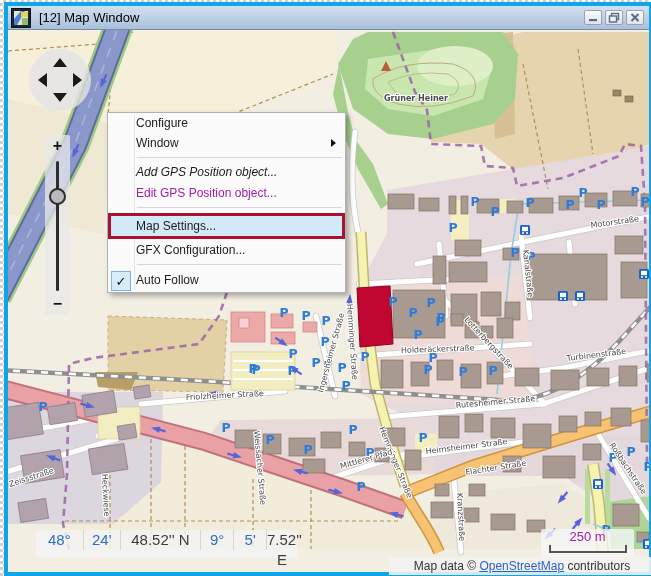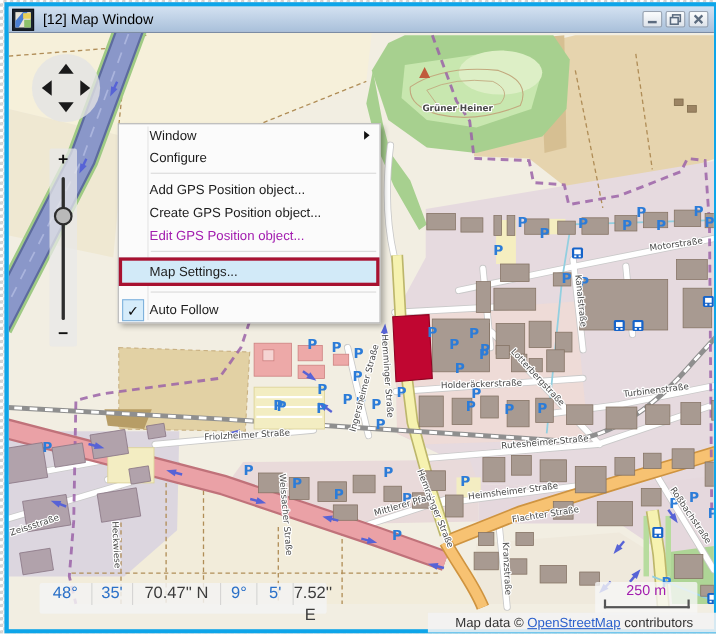--- a/index.html
+++ b/index.html
@@ -41,21 +41,21 @@
   .zplus{top:3px;} .zminus{bottom:3px;}
   .ztrack{position:absolute;left:11px;top:26px;width:3px;height:130px;background:#2d2d2d;border-radius:2px;}
   .zknob{position:absolute;left:4px;top:53px;width:13px;height:13px;border-radius:50%;
     background:#b9b9b9;border:2px solid #2d2d2d;}
   
   .menu{position:absolute;left:107px;top:112px;width:237px;background:#fbfbfb;
     border:1px solid #b2b2b2;box-shadow:3px 3px 5px rgba(0,0,0,.3);z-index:6;
     font-size:12px;color:#1c1c1c;}
   .menu::before{content:"";position:absolute;left:26px;top:2px;bottom:2px;width:1px;background:#e4e4e4;}
   .mrow{position:relative;height:20px;line-height:20px;padding-left:28px;}
-  .mrow.gps{height:21px;line-height:21px;}
+  .mrow.gps{height:21px;line-height:21px;font-style:italic;}
   .msep{height:9px;position:relative;}
   .msep::before{content:"";position:absolute;left:29px;right:3px;top:4px;height:1px;background:#d9d9d9;}
   .mrow.disabled{color:#a21caf;}
   .mrow.highlight{height:20px;line-height:20px;border:3px solid #a81130;background:#d2eaf8;
     margin:1px 0;padding-left:25px;}
   .mrow.checked{height:23px;line-height:23px;}
   .subarrow{position:absolute;right:9px;top:6px;width:0;height:0;
     border-top:4px solid transparent;border-bottom:4px solid transparent;border-left:5px solid #111;}
   .checkbox{position:absolute;left:3px;top:2px;width:18px;height:18px;background:#d6ecfa;
     border:1px solid #7fb2dc;display:flex;align-items:center;justify-content:center;
@@ -546,40 +546,40 @@
 
   <div class="zoomslider">
     <div class="zplus">+</div>
     <div class="ztrack"></div>
     <div class="zknob"></div>
     <div class="zminus">−</div>
   </div>
 
   <div class="coordbar" id="coordbar">
       <div class="coordcell blue" style="width: 62px;">48°</div>
-      <div class="coordcell blue" style="width: 48px;">35'</div>
-      <div class="coordcell dark" style="width: 105px;">70.47'' N</div>
+      <div class="coordcell blue" style="width: 48px;">24'</div>
+      <div class="coordcell dark" style="width: 105px;">48.52'' N</div>
       <div class="coordcell blue" style="width: 43px;">9°</div>
       <div class="coordcell blue" style="width: 42px;">5'</div>
       <div class="coordcell dark" style="width: 30px;">7.52'' E</div>
     </div>
 
   <div class="scalebox">
     <div class="stext">250 m</div>
     <div class="sbar"></div>
   </div>
 
   <div class="attrib"><span>Map data © </span><a href="#">OpenStreetMap</a><span> contributors</span></div>
 
 </div>
 
 <div class="menu" id="ctxmenu">
+    <div class="mrow "><span>Configure</span></div>
     <div class="mrow submenu"><span>Window</span><span class="subarrow"></span></div>
-    <div class="mrow "><span>Configure</span></div>
     <div class="msep"></div>
     <div class="mrow gps"><span>Add GPS Position object...</span></div>
-    <div class="mrow gps"><span>Create GPS Position object...</span></div>
     <div class="mrow disabled"><span>Edit GPS Position object...</span></div>
     <div class="msep"></div>
     <div class="mrow highlight"><span>Map Settings...</span></div>
+    <div class="mrow "><span>GFX Configuration...</span></div>
     <div class="msep"></div>
     <div class="mrow checked"><span>Auto Follow</span><span class="checkbox">✓</span></div>
   </div>
 
 </body></html>

